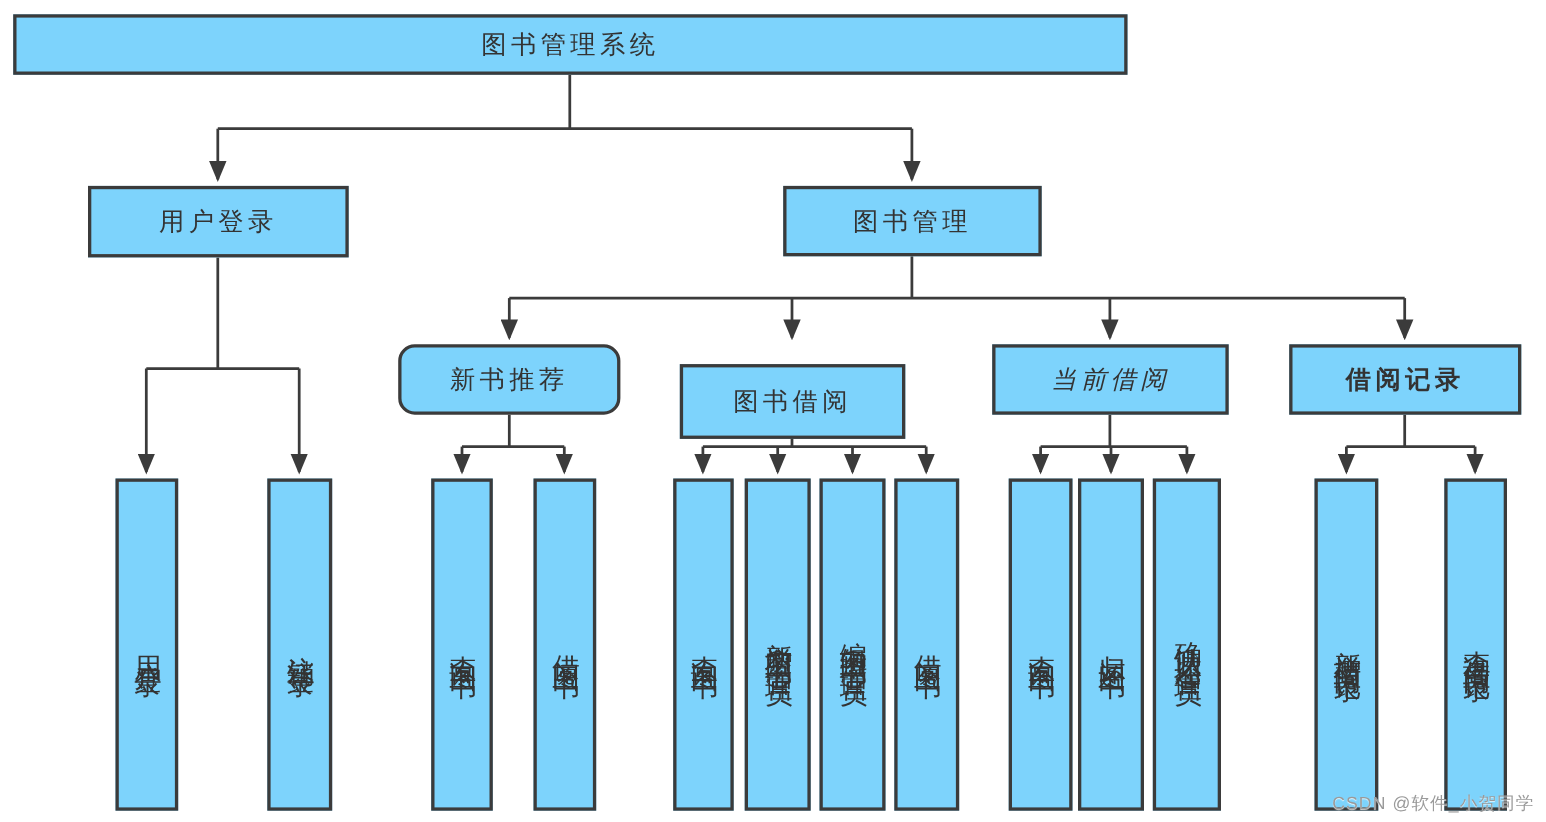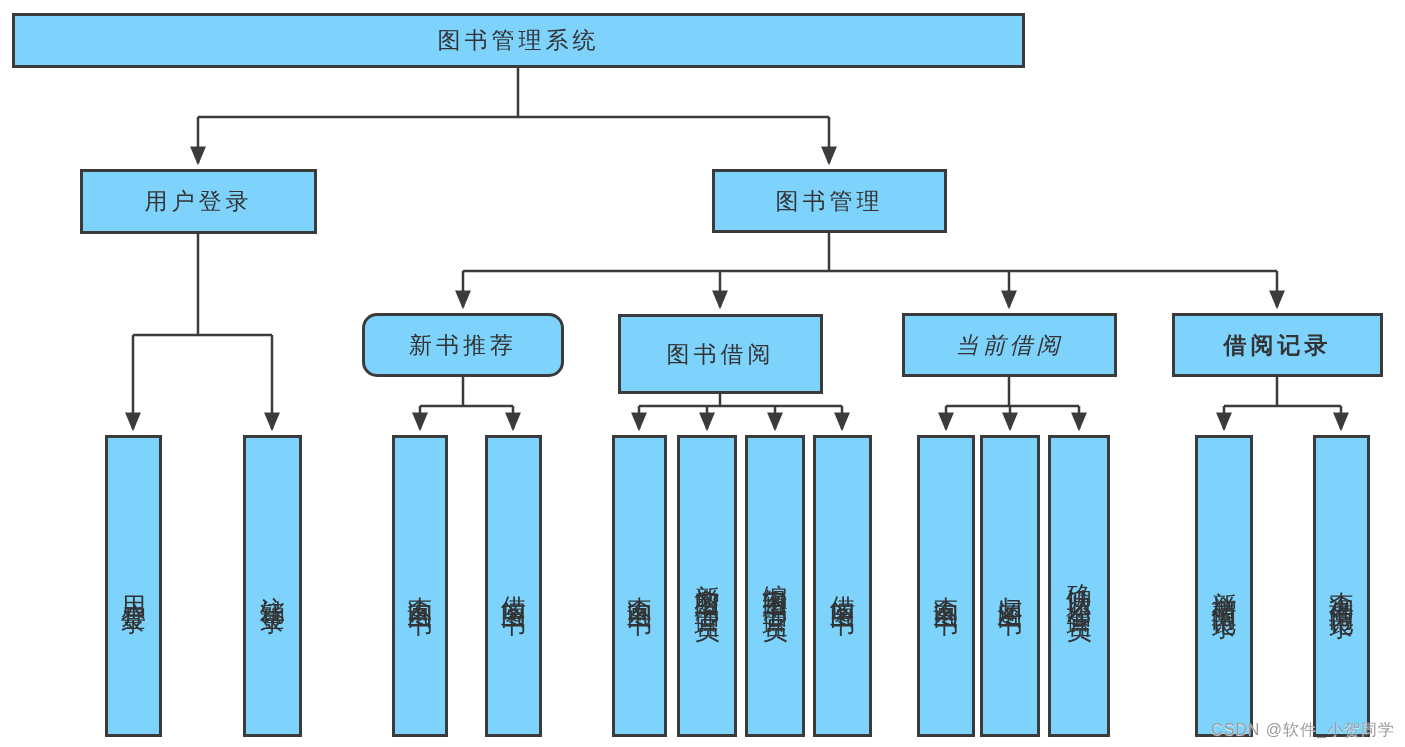--- a/index.html
+++ b/index.html
@@ -39,21 +39,21 @@
     line-height: 1;
     color: #333333;
   }
   
   .n-root            { left: 12px;   top: 13px;  width: 1013px; height: 55px; }
   
   .n-user-login      { left: 80px;   top: 169px; width: 237px;  height: 65px; }
   .n-book-mgmt       { left: 712px;  top: 169px; width: 235px;  height: 64px; }
   
   .n-new-books       { left: 362px;  top: 313px; width: 202px;  height: 64px; border-radius: 15px; }
-  .n-book-borrow     { left: 618px;  top: 314px; width: 205px;  height: 80px; }
+  .n-book-borrow     { left: 618px;  top: 331px; width: 205px;  height: 68px; }
   .n-current-borrow  { left: 902px;  top: 313px; width: 215px;  height: 64px; font-style: italic; }
   .n-borrow-records  { left: 1172px; top: 313px; width: 211px;  height: 64px; font-weight: bold; }
   
   .n-ul-login        { left: 105px;  top: 435px; width: 57px;   height: 302px; }
   .n-ul-logout       { left: 243px;  top: 435px; width: 59px;   height: 302px; }
   .n-nb-query        { left: 392px;  top: 435px; width: 56px;   height: 302px; }
   .n-nb-borrow       { left: 485px;  top: 435px; width: 57px;   height: 302px; }
   .n-bb-query        { left: 612px;  top: 435px; width: 55px;   height: 302px; }
   .n-bb-add          { left: 677px;  top: 435px; width: 60px;   height: 302px; }
   .n-bb-edit         { left: 745px;  top: 435px; width: 60px;   height: 302px; }

